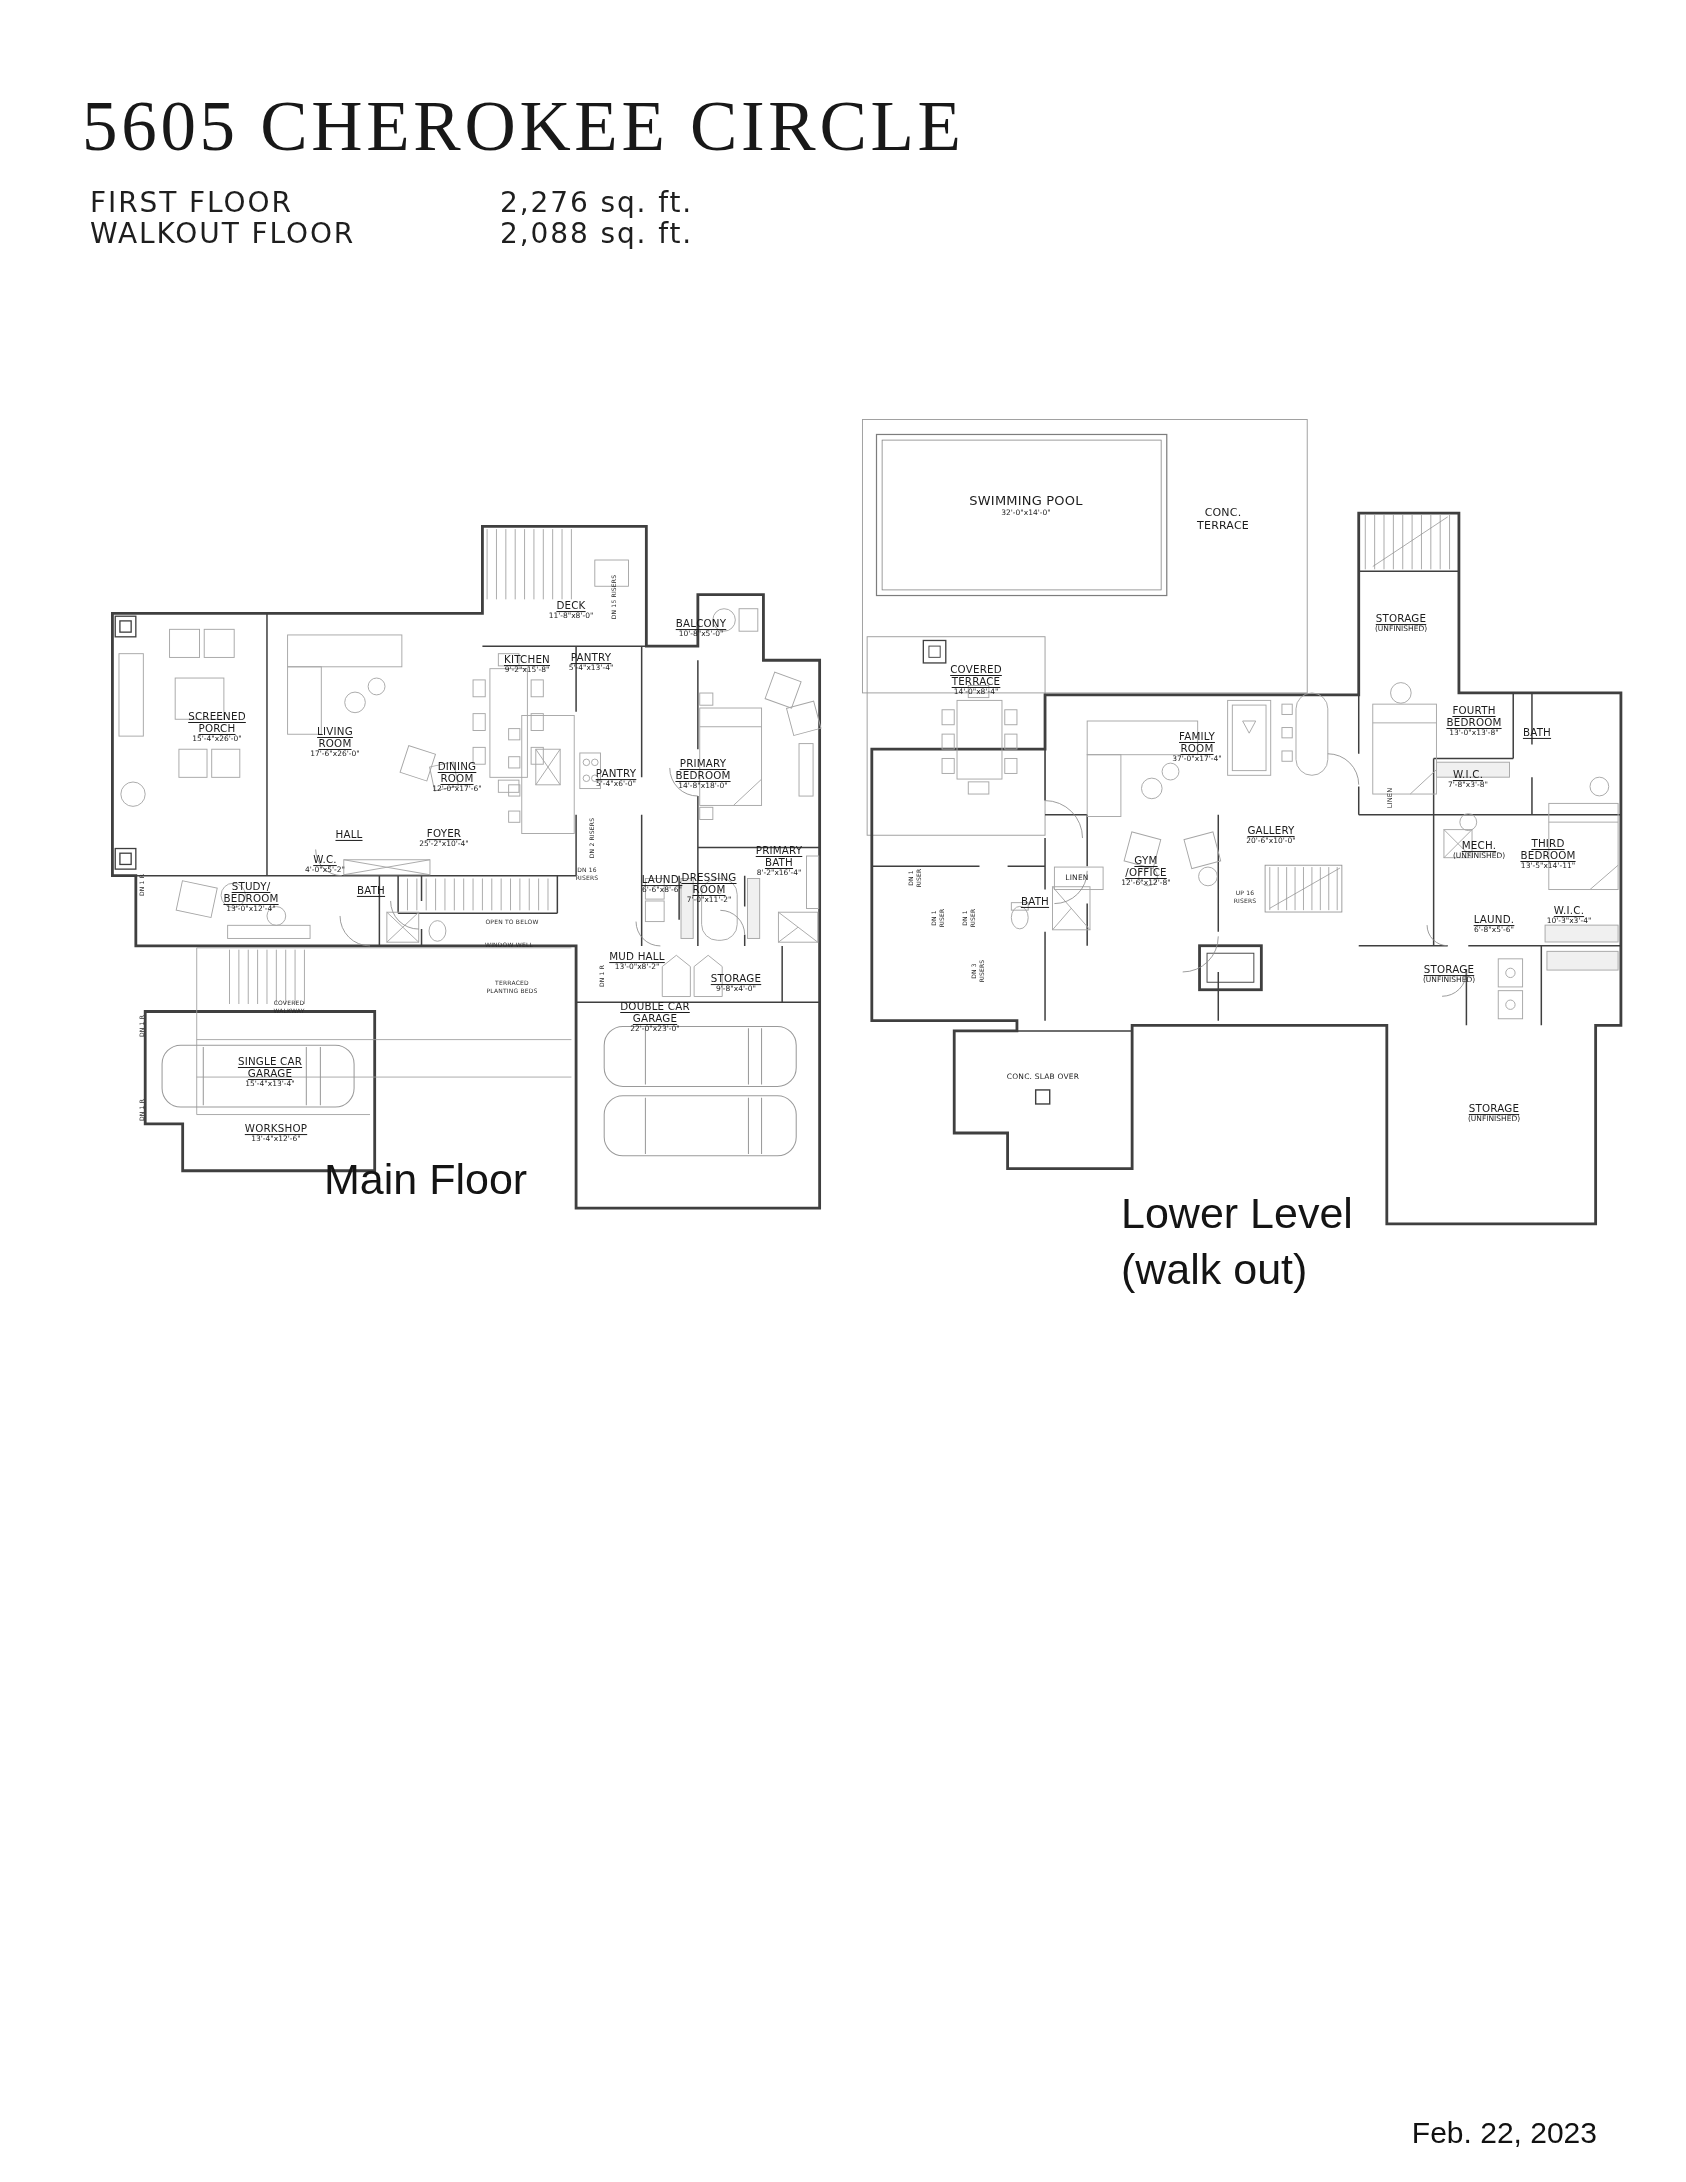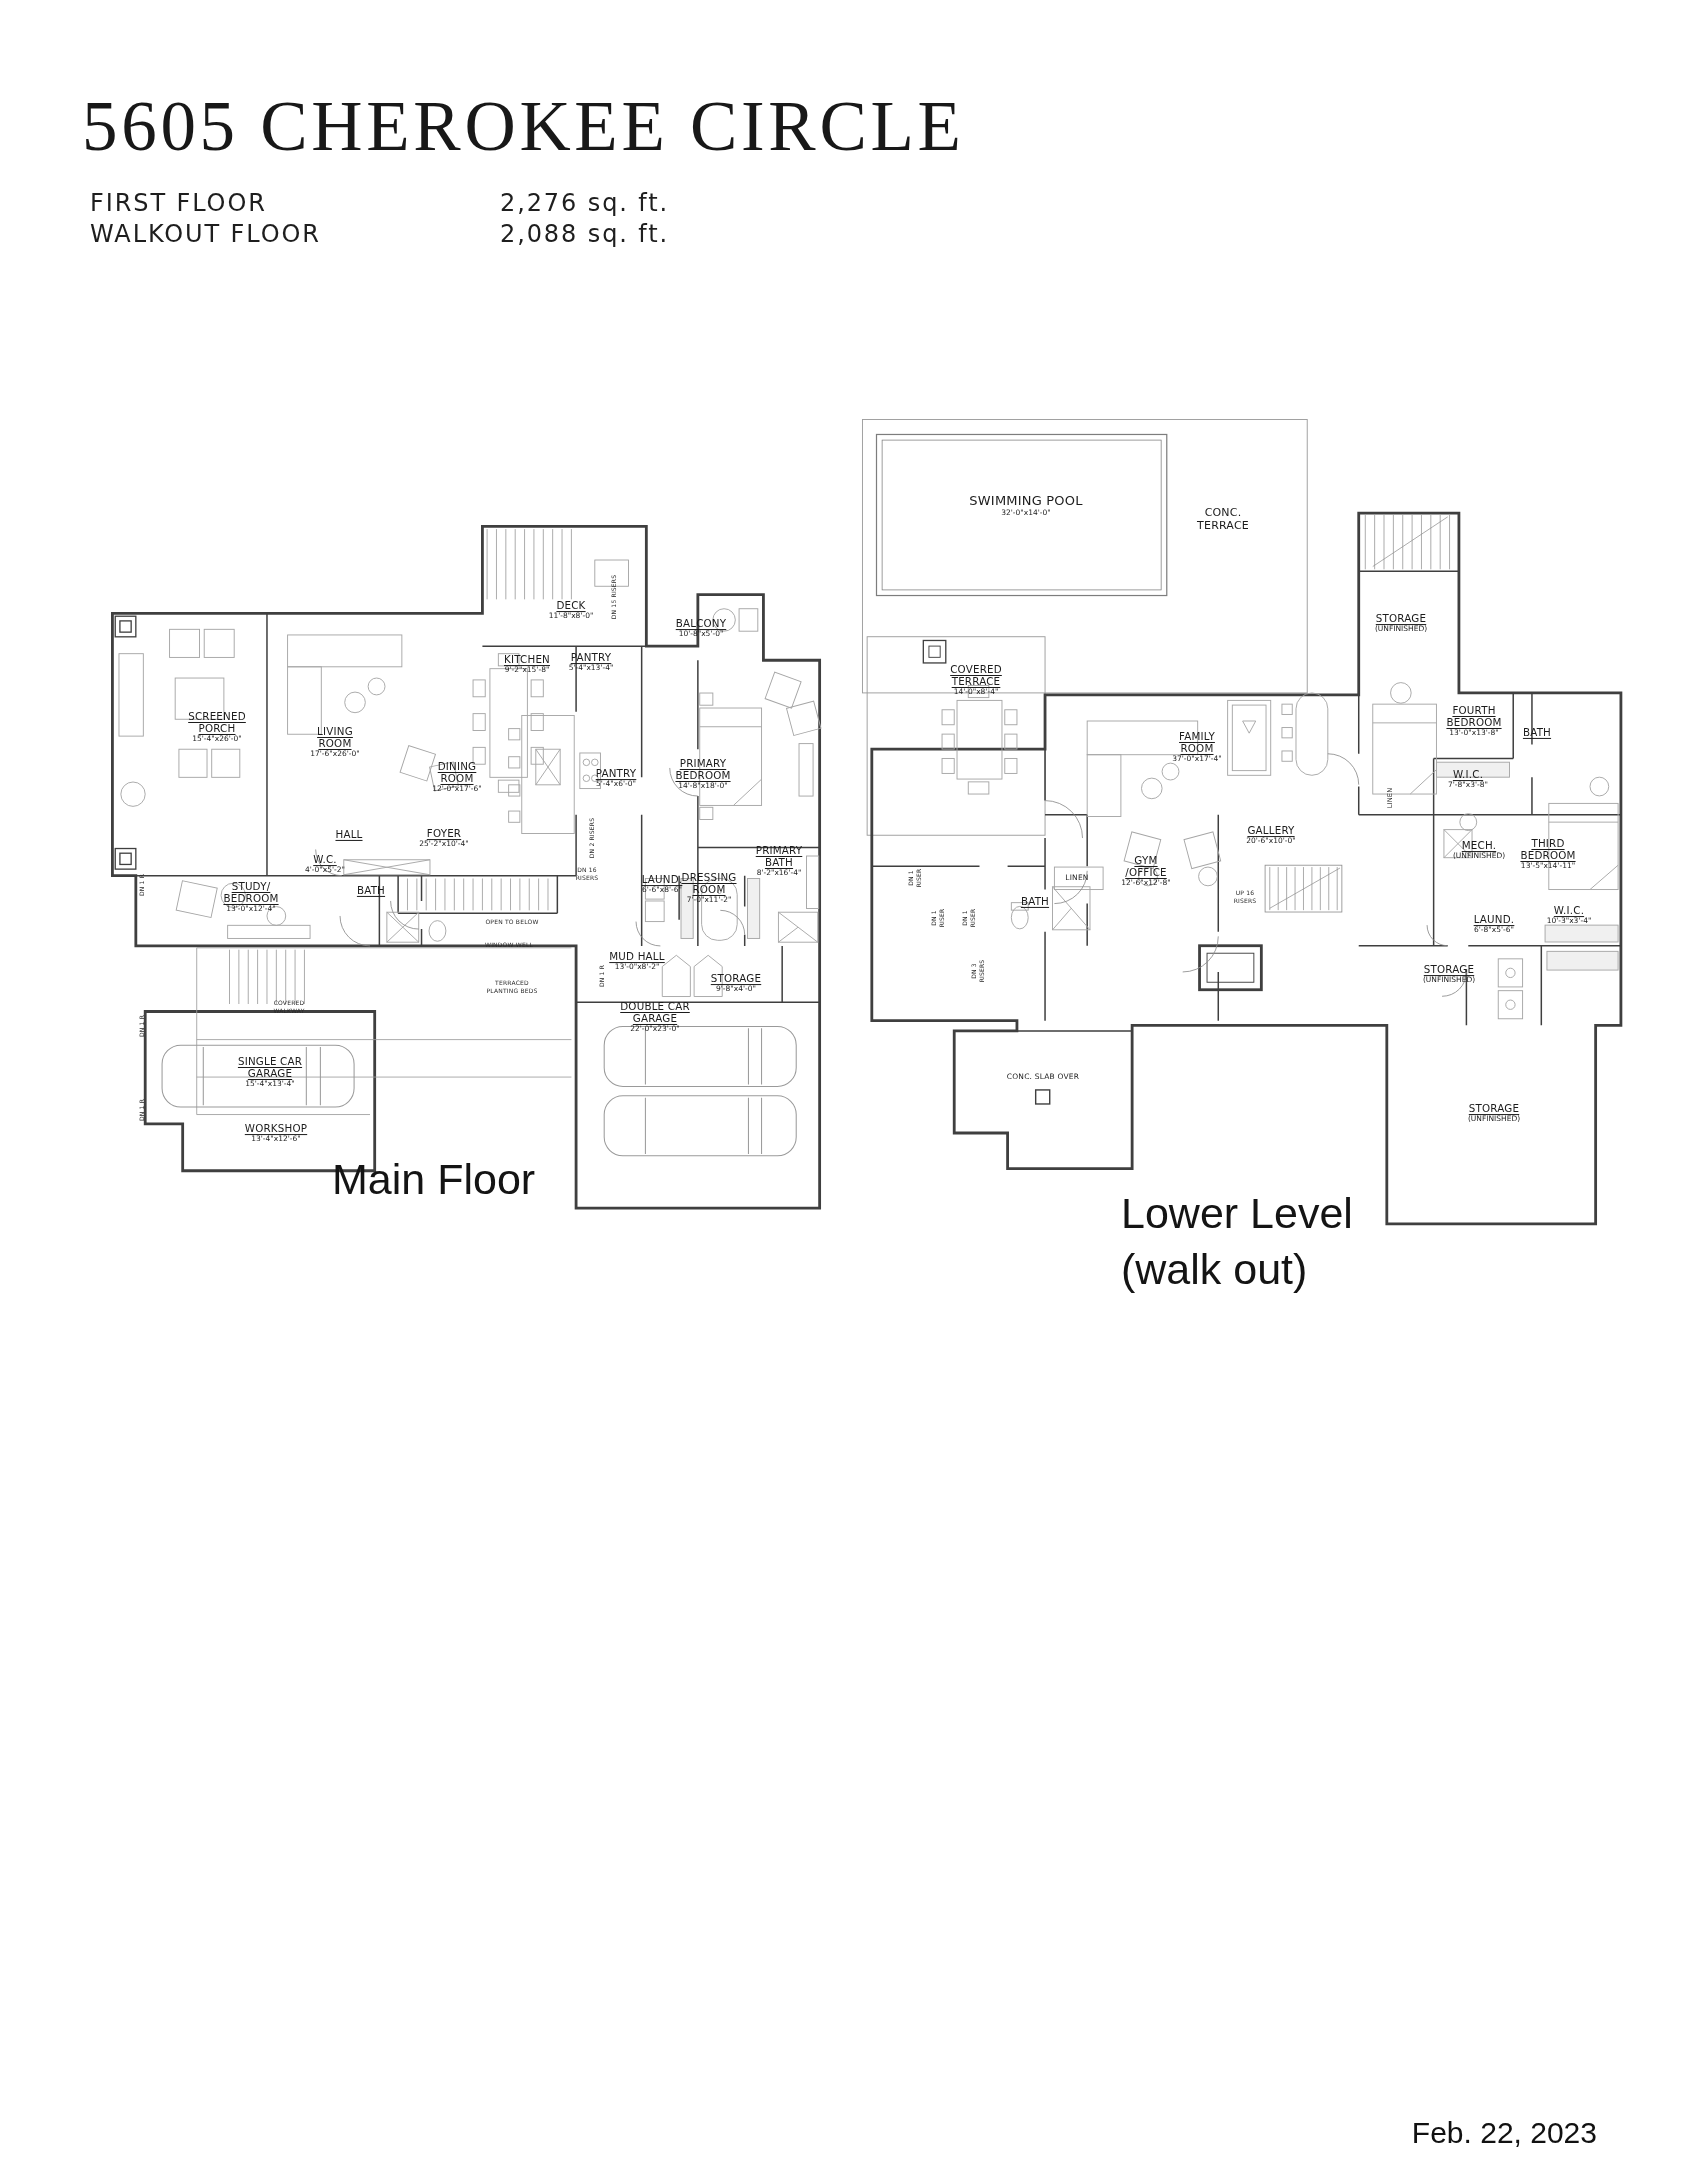--- a/index.html
+++ b/index.html
@@ -1,20 +1,20 @@
 <!DOCTYPE html>
 <html style="font-size:15px"><head>
 <meta charset="utf-8">
 <style>
   html,body{margin:0;padding:0;background:#e8e8e8;}
   #sheet{position:relative;width:1686px;height:2182px;background:#ffffff;overflow:hidden;
          font-family:"DejaVu Sans",sans-serif;}
   .title{position:absolute;left:82px;top:86px;font-family:"Liberation Serif",serif;
          font-size:71px;letter-spacing:3.7px;color:#181818;white-space:nowrap;}
-  .stats{position:absolute;left:90px;top:187px;font-size:24px;letter-spacing:1.9px;color:#1e1e1e;}
+  .stats{position:absolute;left:90px;top:187px;font-size:28px;letter-spacing:1.9px;color:#1e1e1e;}
   .stat-row{display:flex;height:31px;align-items:center;}
   .stat-label{width:410px;}
   .stat-value{white-space:nowrap;}
   .plan{position:absolute;}
   .plan svg{position:absolute;left:0;top:0;}
   .room-label{position:absolute;transform:translate(-50%,-50%);text-align:center;
               font-size:10.3px;color:#1c1c1c;letter-spacing:0.2px;line-height:1.18;white-space:pre-line;}
   .room-label .rn{text-decoration:underline;text-underline-offset:1.9px;}
   .room-label .rn.nou{text-decoration:none;}
   .room-label .rd{font-size:7.5px;margin-top:0.9px;letter-spacing:0;}
@@ -199,21 +199,21 @@
       <div class="note-label" style="left: 420px; top: 430px; transform: translate(-50%, -50%);">WINDOW WELL</div>
       <div class="note-label" style="left: 423px; top: 471px; transform: translate(-50%, -50%);">TERRACED
 PLANTING BEDS</div>
       <div class="note-label" style="left: 200px; top: 491px; transform: translate(-50%, -50%);">COVERED
 WALKWAY</div>
       <div class="note-label" style="left: 53px; top: 370px; transform: translate(-50%, -50%) rotate(-90deg);">DN 1 R</div>
       <div class="note-label" style="left: 53px; top: 511px; transform: translate(-50%, -50%) rotate(-90deg);">DN 1 R</div>
       <div class="note-label" style="left: 53px; top: 595px; transform: translate(-50%, -50%) rotate(-90deg);">DN 1 R</div>
       <div class="note-label" style="left: 513px; top: 461px; transform: translate(-50%, -50%) rotate(-90deg);">DN 1 R</div>
     </div>
-  <div class="plan-caption" style="left:332px;top:1152px;">Main Floor</div>
+  <div class="plan-caption" style="left:324px;top:1152px;">Main Floor</div>
 
   <div class="plan" style="left:848px;top:412px;width:778px;height:824px;">
     <svg width="778" height="824" viewBox="0 0 830 880">
 
       <g stroke="#9c9c9c" fill="none" stroke-width="1">
         <rect x="15" y="8" width="475" height="292"></rect>
         <rect x="20" y="240" width="190" height="212"></rect>
       </g>
 
       <g stroke="#7d7d7d" fill="none">

